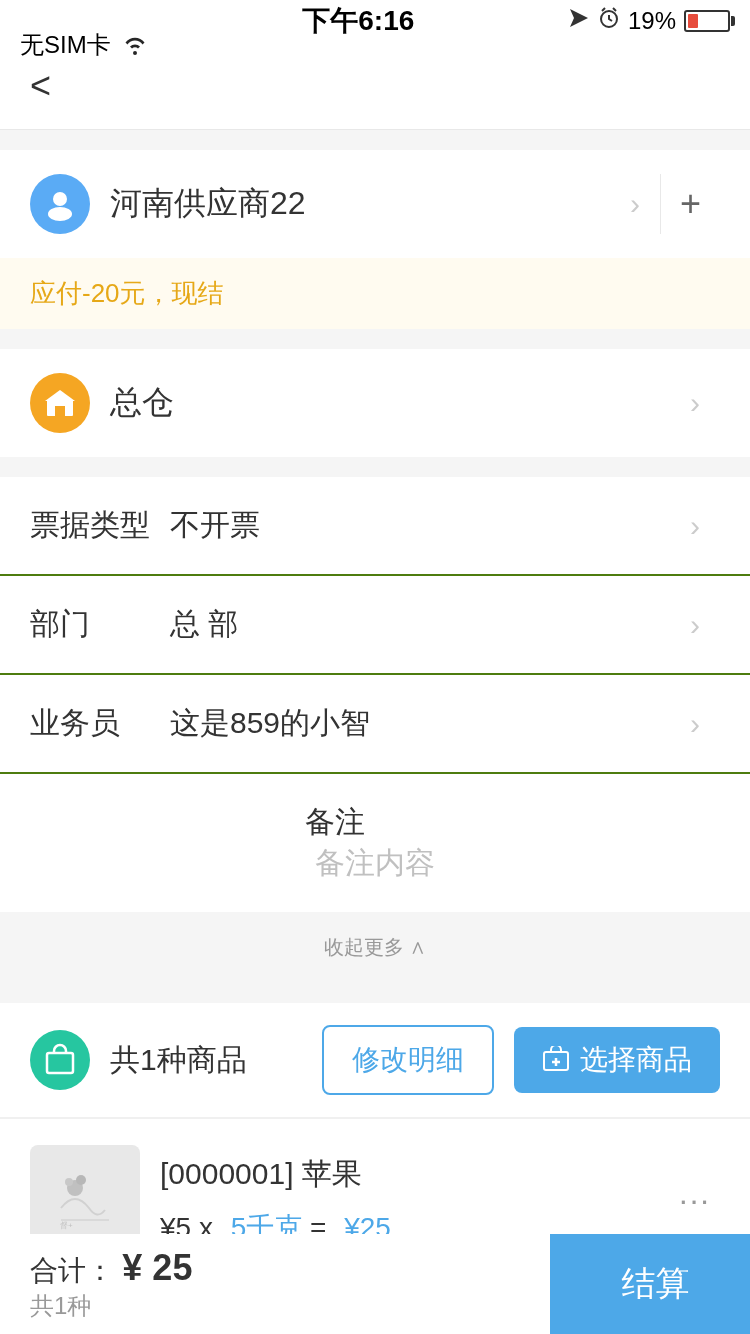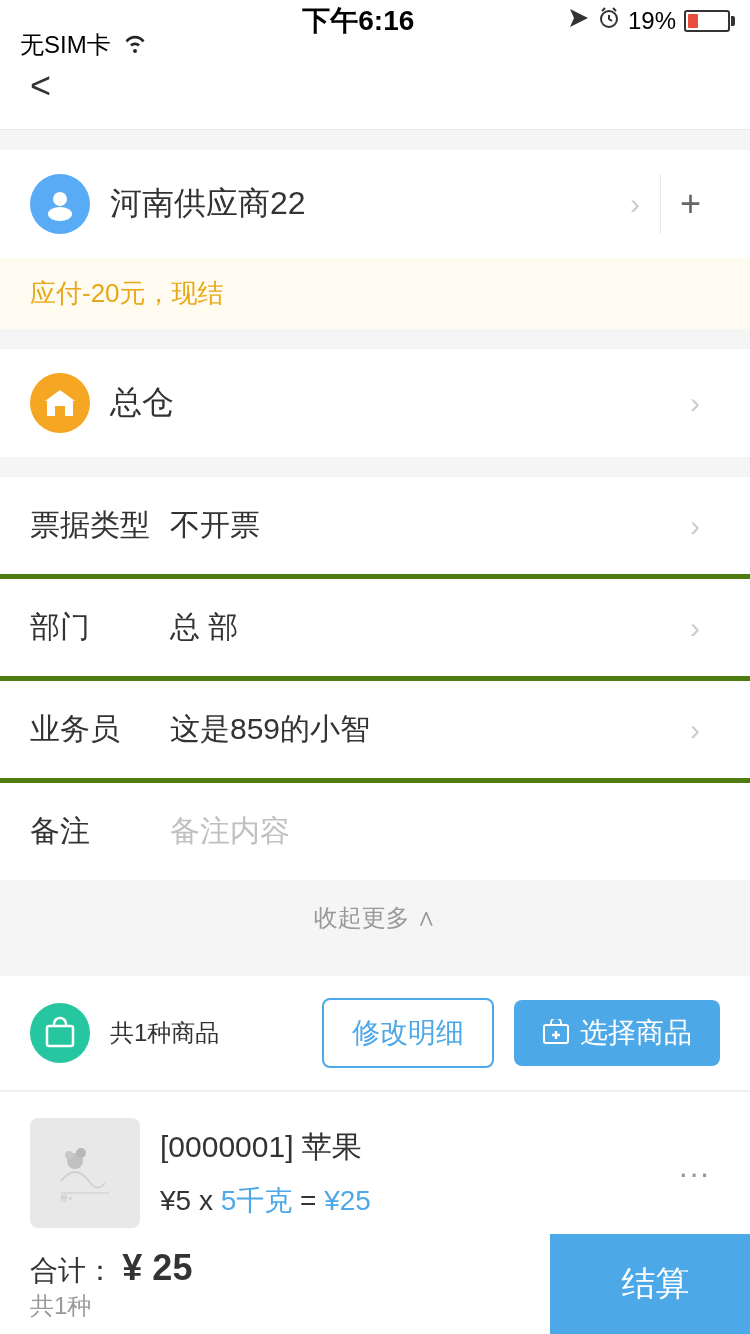--- a/index.html
+++ b/index.html
@@ -18,21 +18,21 @@
     .status-bar {
       height: 42px;
       background: #fff;
       display: flex;
       align-items: center;
       justify-content: space-between;
       padding: 0 20px;
       font-size: 24px;
       color: #000;
     }
-    .status-left { display: flex; align-items: center; gap: 10px; margin-top: 48px; }
+    .status-left { display: flex; align-items: flex-end; gap: 10px; margin-top: 48px; }
     .status-center { font-size: 28px; font-weight: 600; }
     .status-right { display: flex; align-items: center; gap: 8px; font-size: 24px; }
     .battery-icon {
       display: inline-block;
       width: 46px;
       height: 22px;
       border: 2px solid #333;
       border-radius: 3px;
       position: relative;
     }
@@ -168,21 +168,21 @@
       font-size: 32px;
       color: #333;
     }
 
     
     .form-row {
       display: flex;
       align-items: center;
       padding: 28px 30px;
       background: #fff;
-      border-bottom: 5px solid #4d7c0f;
+      border-bottom: 2px solid #4d7c0f;
     }
     .form-label {
       width: 140px;
       font-size: 30px;
       color: #333;
       flex-shrink: 0;
     }
     .form-value {
       flex: 1;
       font-size: 30px;
@@ -190,21 +190,21 @@
     }
     .form-placeholder {
       color: #c0c0c0;
     }
 
     
     .collapse-toggle {
       background: #f5f5f5;
       text-align: center;
       padding: 22px;
-      font-size: 24px;
+      font-size: 20px;
       color: #999;
     }
 
     
     .product-header {
       display: flex;
       align-items: center;
       padding: 22px 30px;
       background: #fff;
       gap: 20px;
@@ -213,21 +213,21 @@
       width: 60px;
       height: 60px;
       border-radius: 50%;
       background: #26c6a0;
       display: flex;
       align-items: center;
       justify-content: center;
     }
     .product-count {
       flex: 1;
-      font-size: 24px;
+      font-size: 30px;
       color: #333;
     }
     .btn-outline {
       border: 2px solid #4da8e8;
       color: #4da8e8;
       background: #fff;
       border-radius: 8px;
       padding: 14px 28px;
       font-size: 28px;
       cursor: pointer;
@@ -270,21 +270,21 @@
     }
     .product-name {
       font-size: 30px;
       color: #333;
       margin-bottom: 14px;
     }
     .product-price {
       font-size: 28px;
       color: #333;
     }
-    .price-blue { color: #4da8e8; }
+    .price-blue { color: #4da8e8; margin-left: 10px; }
     .product-more {
       color: #999;
       font-size: 32px;
       cursor: pointer;
       padding: 0 10px;
     }
 
     
     .bottom-bar {
       position: fixed;
@@ -424,21 +424,21 @@
     <span class="form-value">总 部</span>
     <span class="chevron-right">›</span>
   </div>
 
   <div class="form-row">
     <span class="form-label">业务员</span>
     <span class="form-value">这是859的小智</span>
     <span class="chevron-right">›</span>
   </div>
 
-  <div class="form-row" style="border-bottom:none;">
+  <div class="form-row" style="border-bottom:none;flex-direction:column;">
     <span class="form-label">备注</span>
     <span class="form-value form-placeholder">备注内容</span>
   </div>
 </div>
 
 <div class="collapse-toggle">收起更多 ∧</div>
 
 <div class="section-gap"></div>
 
 <div class="card">

